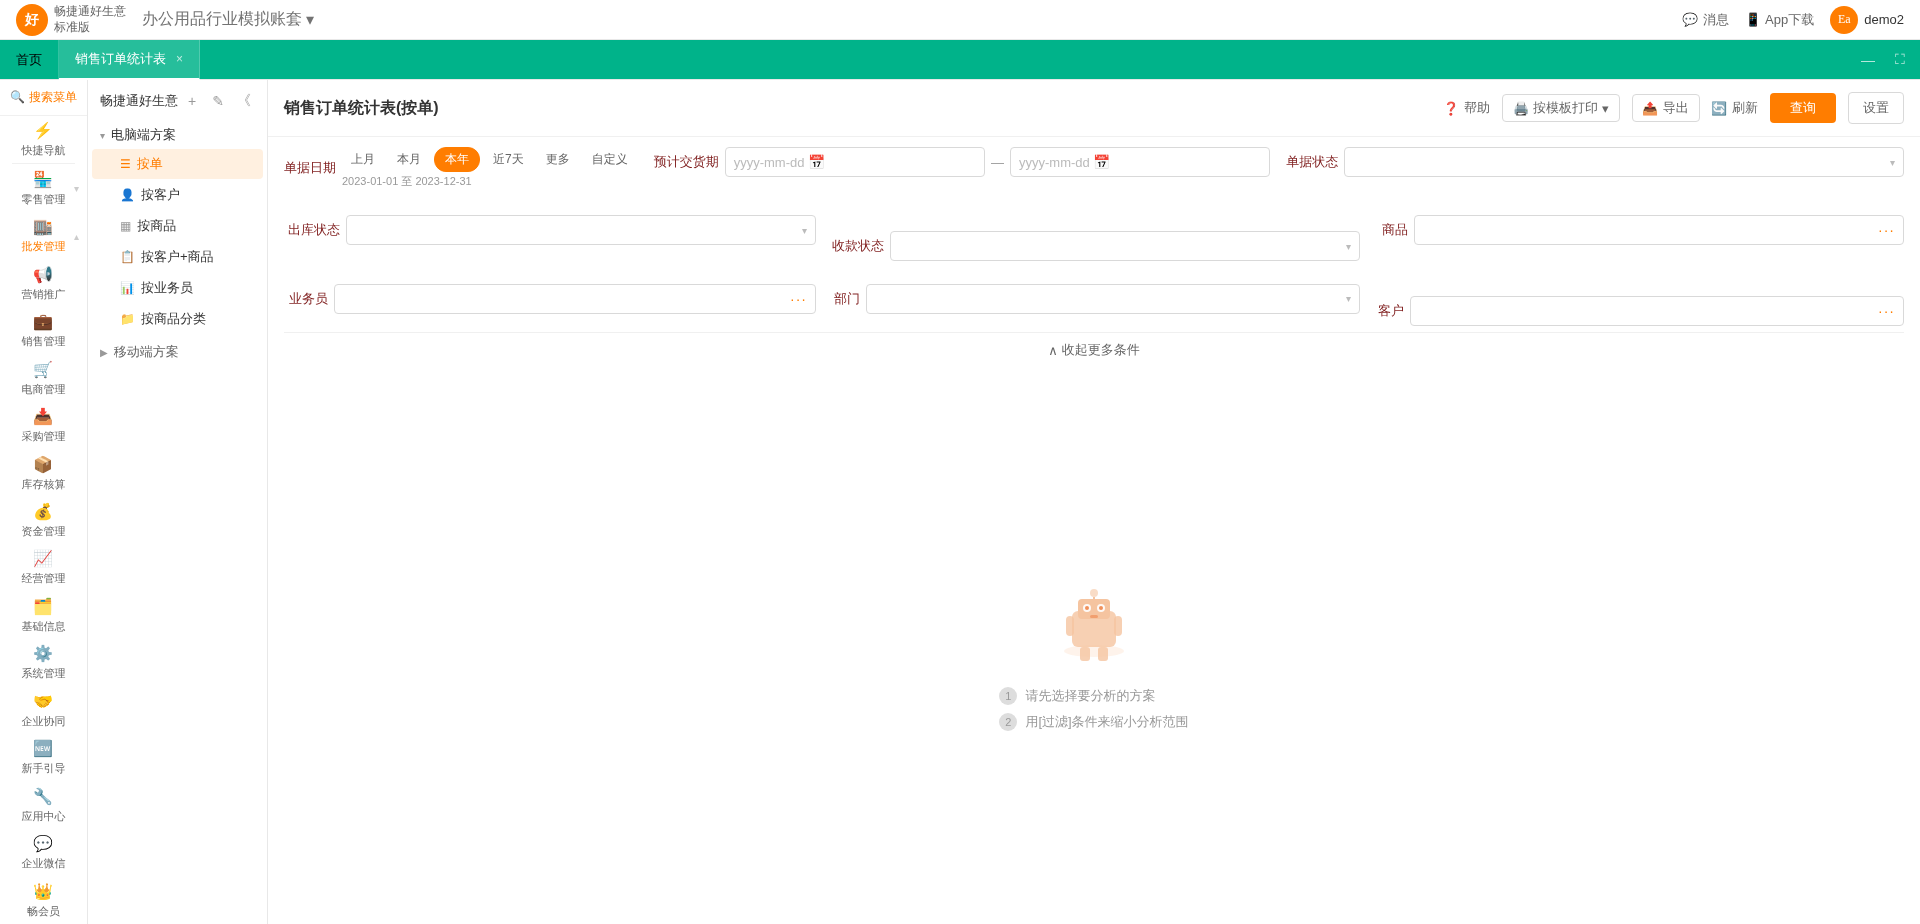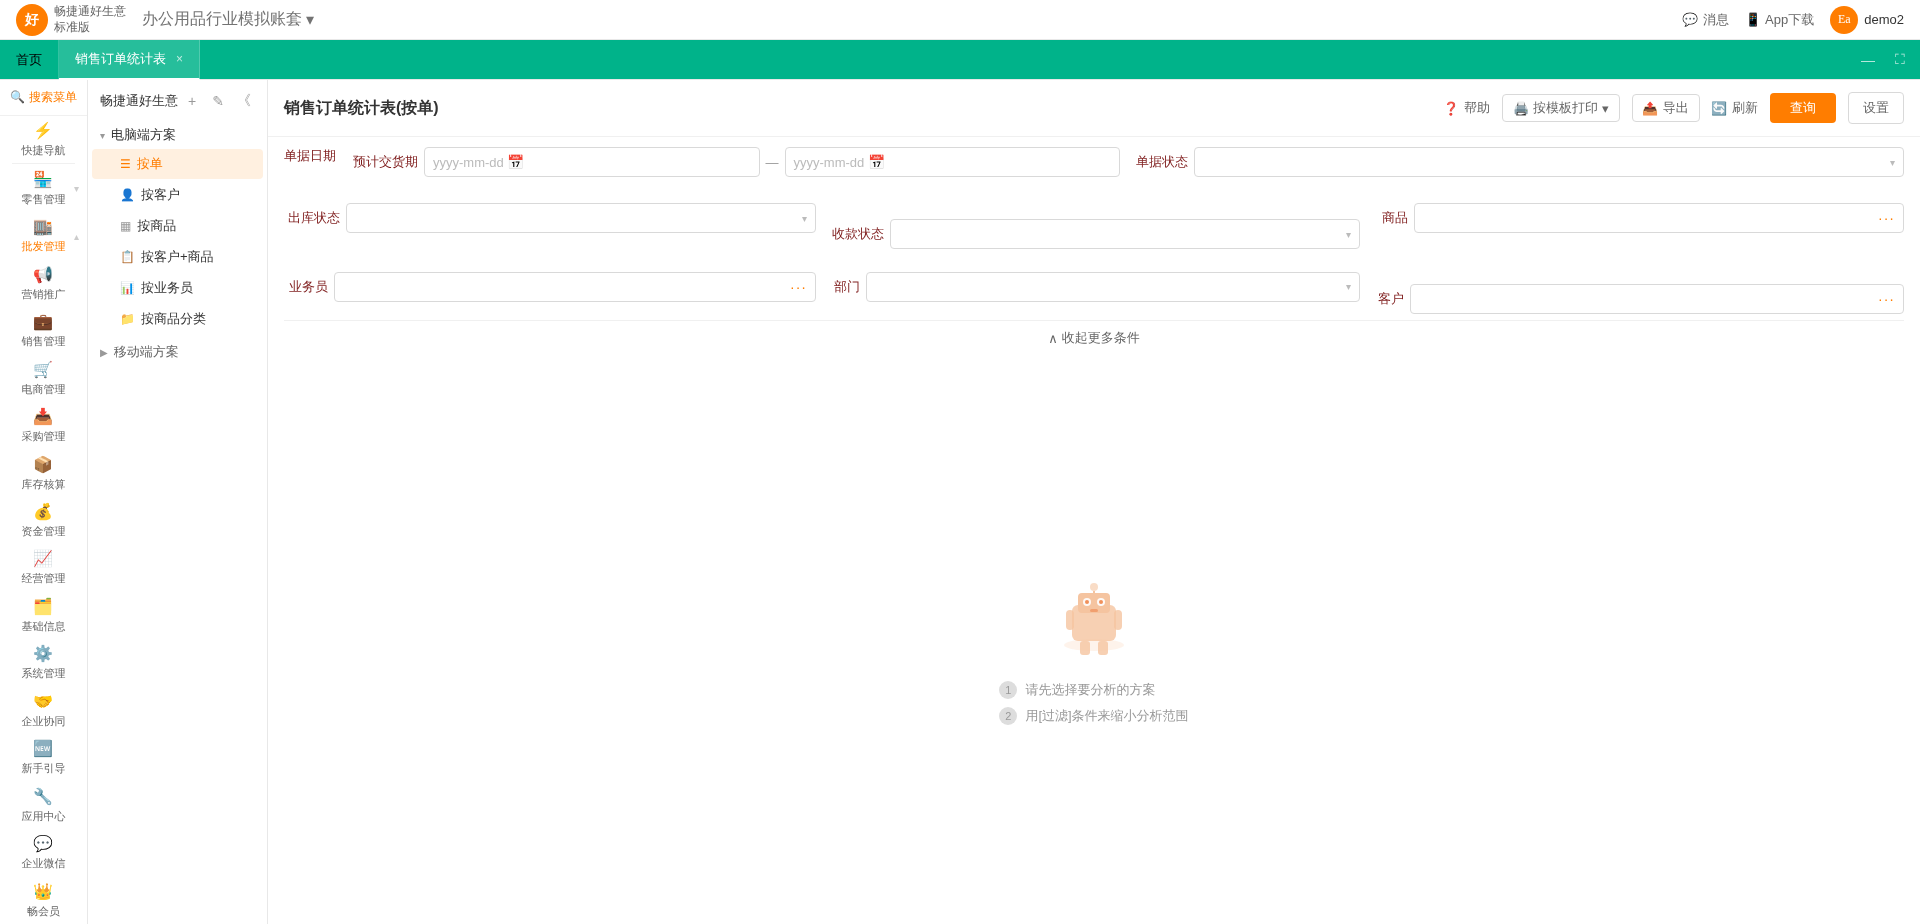--- a/index.html
+++ b/index.html
@@ -295,20 +295,31 @@
           <button class="settings-btn">设置</button>
         </div>
       </div>
 
       <div class="filter-section">
 
         <div style="display:flex;align-items:flex-start;gap:12px;margin-bottom:10px;">
 
           <div style="display:flex;align-items:center;gap:6px;flex-shrink:0;">
             <span class="f-label">单据日期</span>
+            <div style="display:flex;flex-direction:column;gap:2px;">
+              <div style="display:flex;align-items:center;gap:4px;">
+                <div class="date-shortcut">上月</div>
+                <div class="date-shortcut">本月</div>
+                <div class="date-shortcut active">本年</div>
+                <div class="date-shortcut">近7天</div>
+                <div class="date-shortcut">更多</div>
+                <div class="date-shortcut">自定义</div>
+              </div>
+              <div style="font-size:11px;color:#999;">2023-01-01 至 2023-12-31</div>
+            </div>
           </div>
 
           <div style="display:flex;align-items:center;gap:6px;flex:1;">
             <span class="f-label" style="min-width:70px;">预计交货期</span>
             <div class="f-date-input">
               <span class="f-placeholder">yyyy-mm-dd</span>
               <span class="cal-icon">📅</span>
             </div>
             <span style="color:#999;">—</span>
             <div class="f-date-input">

